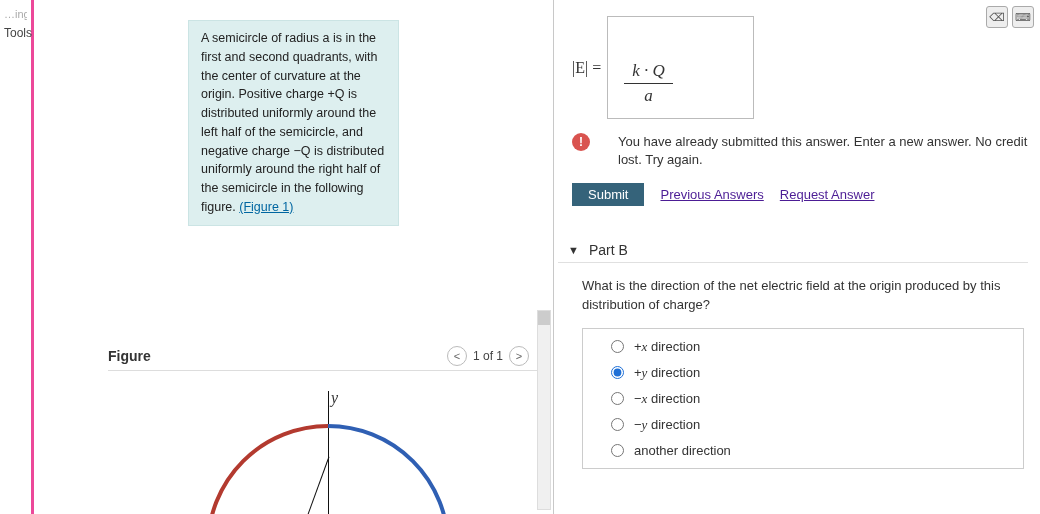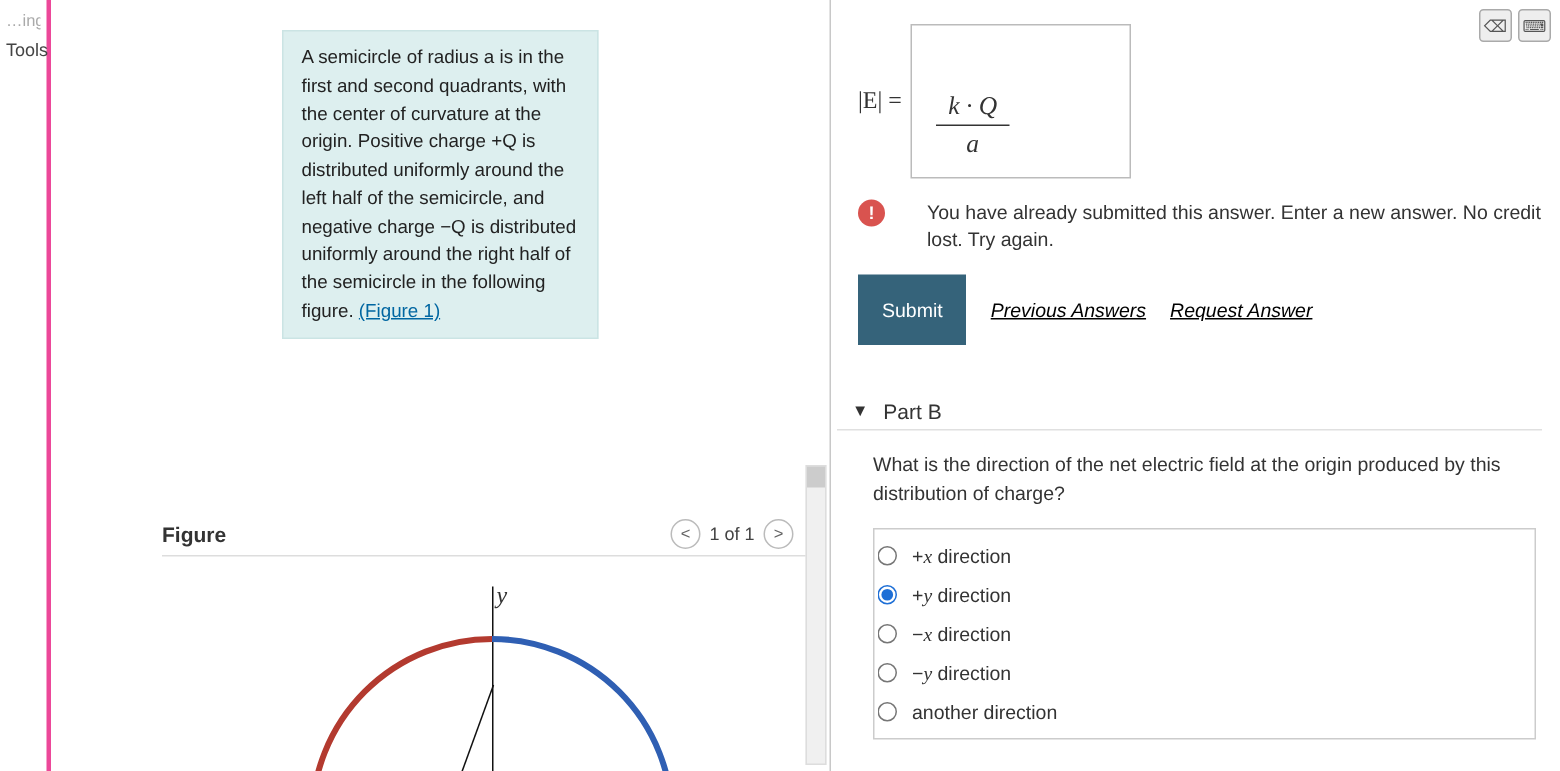--- a/index.html
+++ b/index.html
@@ -27,28 +27,28 @@
   .answer-input-row { display: flex; align-items: center; margin-top: 16px; }
   .E-label { font-family: 'Times New Roman', serif; font-size: 16px; margin-right: 6px; white-space: nowrap; }
   .answer-frame { border: 1px solid #bbb; padding: 10px 80px 10px 16px; display: flex; align-items: center; }
   .answer-frame .frac { display: inline-block; text-align: center; font-family: 'Times New Roman', serif; font-size: 17px; }
   .answer-frame .frac .num { border-bottom: 1px solid #333; padding: 2px 8px; font-style: italic; margin-top: 32px; }
   .answer-frame .frac .den { padding: 2px 8px; font-style: italic; }
   .feedback-row { display: flex; align-items: flex-start; gap: 8px; margin-top: 14px; }
   .bang-icon { width: 18px; height: 18px; border-radius: 50%; background: #d9534f; color: #fff; display: inline-flex; align-items: center; justify-content: center; font-weight: bold; font-size: 12px; flex-shrink: 0; }
   .feedback-text { font-size: 13px; color: #333; line-height: 1.4; margin-left: 20px; }
   .action-row { display: flex; align-items: center; gap: 16px; margin-top: 14px; }
-  .submit-btn { background: #35637a; color: #fff; border: none; padding: 16px 16px; font-size: 13px; cursor: pointer; }
-  .link { color: #000000; text-decoration: underline; font-size: 13px; cursor: pointer; font-style: italic; }
+  .submit-btn { background: #35637a; color: #fff; border: none; padding: 4px 16px; font-size: 13px; cursor: pointer; }
+  .link { color: #4c1d95; text-decoration: underline; font-size: 13px; cursor: pointer; }
   .part-hdr { display: flex; align-items: center; gap: 10px; margin-top: 36px; padding-bottom: 4px; border-bottom: 1px solid #e0e0e0; margin-left: -14px; padding-left: 10px; }
   .part-hdr .caret { font-size: 11px; color: #333; }
   .part-hdr .plabel { font-weight: normal; font-size: 14px; }
   .part-body { padding: 14px 4px 0 10px; }
   .qtext { font-size: 13px; color: #333; line-height: 1.4; margin-bottom: 14px; }
-  .options { border: 1px solid #ccc; padding: 10px 2px; display: flex; flex-direction: column; gap: 10px; }
+  .options { border: 1px solid #ccc; padding: 10px 28px; display: flex; flex-direction: column; gap: 10px; }
   .opt { display: flex; align-items: center; gap: 10px; font-size: 13px; font-family: 'Times New Roman', serif; }
   .opt input { accent-color: #1e6fd6; }
   .top-icons { position: absolute; top: 6px; right: 6px; display: flex; gap: 4px; }
   .top-icons .ibtn { width: 22px; height: 22px; border: 1px solid #aaa; border-radius: 3px; background: #eee; display: inline-flex; align-items: center; justify-content: center; font-size: 11px; color: #555; }
   .sign { font-style: normal; font-family: Arial, sans-serif; }
 </style>
 </head>
 <body>
 
 <div class="layout">

